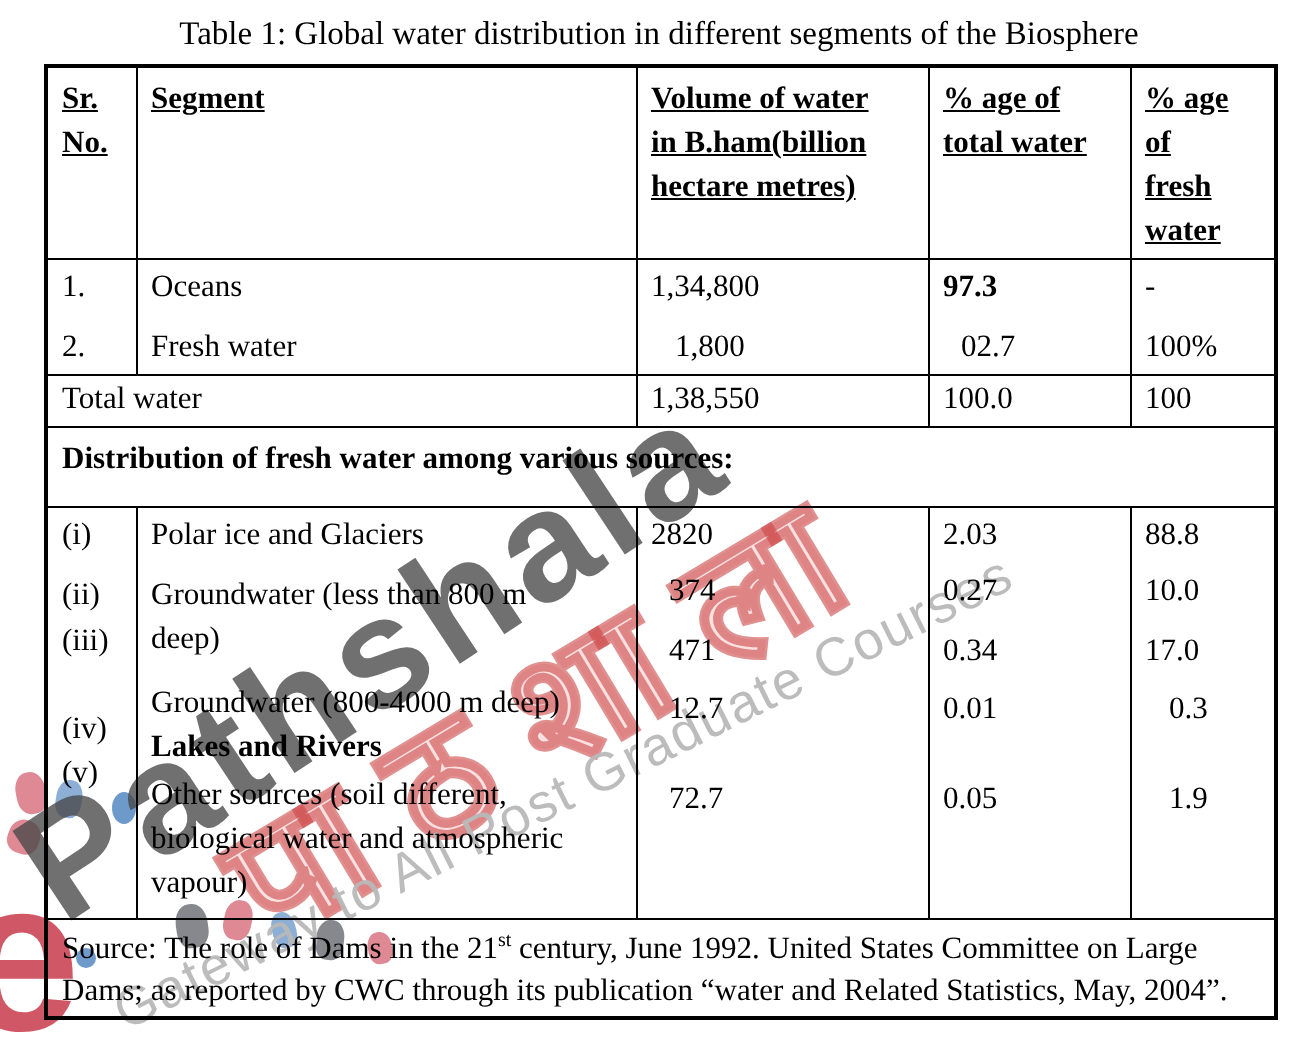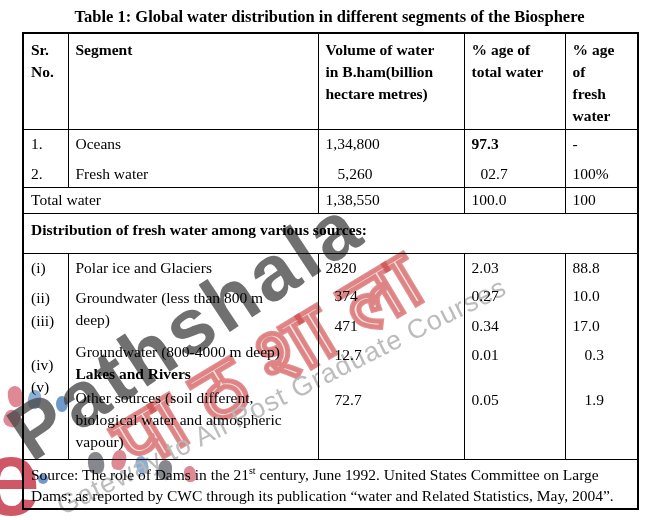--- a/index.html
+++ b/index.html
@@ -18,30 +18,30 @@
   .wm-tag { position:absolute; left:52px; top:494px; font-family:"Liberation Sans", sans-serif;
             font-size:27px; letter-spacing:1px; color:rgba(184,184,184,0.95);
             transform:rotate(-26.5deg); transform-origin:left top; white-space:nowrap; }
   .wm-e { position:absolute; left:-20px; top:424px; font-family:"Liberation Sans", sans-serif;
           font-weight:bold; font-size:108px; line-height:1; color:rgba(195,40,58,0.78); }
   .fig { position:absolute; border-radius:45% 45% 40% 40%; opacity:0.55; }
   .dot { position:absolute; border-radius:50%; opacity:0.7; }
 
   
   .title { position:absolute; left:22px; top:7px; width:615px; z-index:1;
-           text-align:center; font-weight:bold; font-size:16.5px; }
+           text-align:center; font-weight:normal; font-size:16.5px; }
   table.main { position:absolute; left:22px; top:32px; width:615px; z-index:1;
                border-collapse:collapse; table-layout:fixed; font-size:15.5px;
                background:transparent; border:2px solid #000; }
   td,th { border:1.5px solid #000; vertical-align:top; padding:2px 6px 2px 7px;
           text-align:left; font-weight:normal; line-height:22px; overflow:hidden; }
   th { font-weight:bold; white-space:pre-line; padding-top:5px; }
   .pre { white-space:pre-line; }
   .b { font-weight:bold; }
-  tr.r-head  { height:71px; }
+  tr.r-head  { height:71px;text-decoration:underline; }
   tr.r-12    { height:58px; }
   tr.r-total { height:26px; }
   tr.r-dist  { height:40px; }
   tr.r-src   { height:206px; }
   tr.r-tf    { height:27px; }
   tr.r-note  { height:49px; }
   tr.r-12 td, tr.r-src td { padding-top:3px; }
   tr.r-total td, tr.r-tf td { padding-top:1px; }
   tr.r-dist td { padding-top:5px; }
   tr.r-note td { padding-top:4px; line-height:21px; white-space:pre-line; }
@@ -103,21 +103,21 @@
       <td>
         <div>1.</div>
         <div class="m8">2.</div>
       </td>
       <td>
         <div>Oceans</div>
         <div class="m8">Fresh water</div>
       </td>
       <td>
         <div>1,34,800</div>
-        <div class="m8 ind2">5,260</div>
+        <div class="m8 ind2">1,800</div>
       </td>
       <td>
         <div class="b">97.3</div>
         <div class="m8 ind">02.7</div>
       </td>
       <td>
         <div>-</div>
         <div class="m8">100%</div>
       </td>
     </tr>

